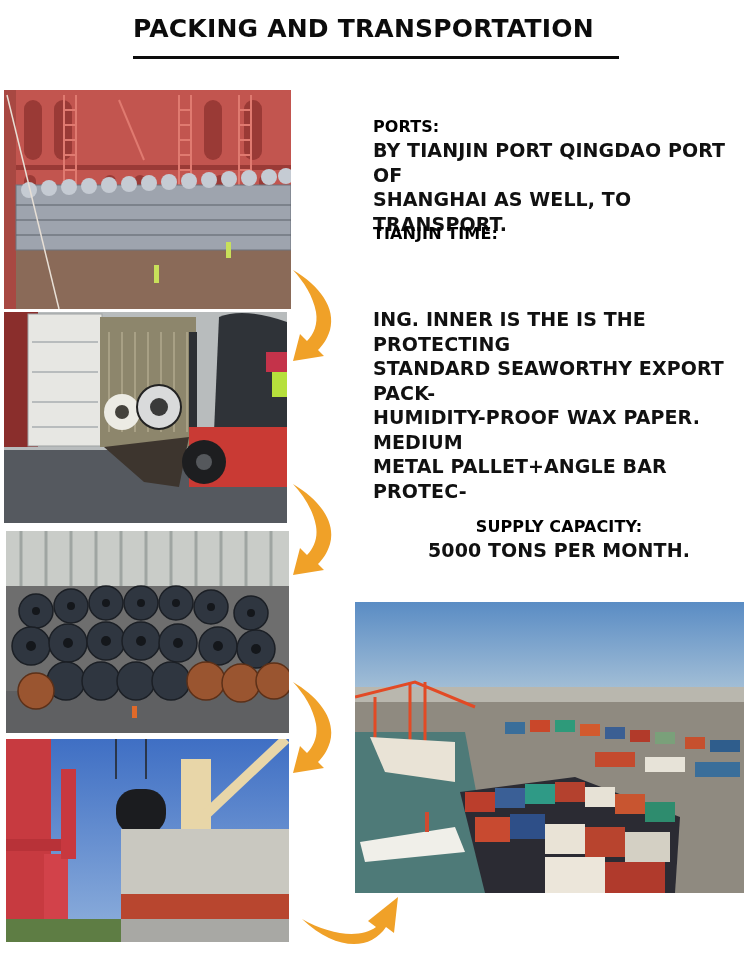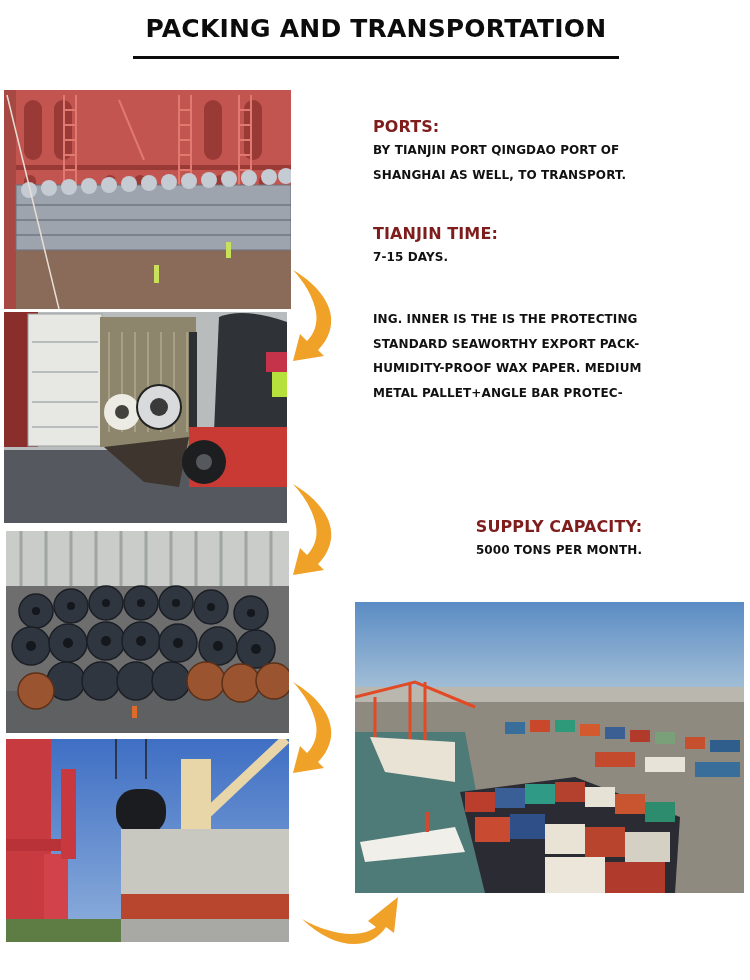--- a/index.html
+++ b/index.html
@@ -1,36 +1,36 @@
 <!DOCTYPE html>
 <html><head>
 <meta charset="utf-8">
 <style>
   * { margin: 0; padding: 0; box-sizing: border-box; }
   html, body { width: 750px; height: 980px; background: #ffffff; overflow: hidden; }
   body { position: relative; font-family: "DejaVu Sans", "Liberation Sans", sans-serif; }
 
   .title {
     position: absolute; left: 133px; top: 14px; width: 486px;
-    text-align: center; font-weight: 700; font-size: 25px; color: #0c0c0c;
+    font-weight: 700; font-size: 25px; color: #0c0c0c;
     letter-spacing: 0.2px; white-space: nowrap;
   }
   .title-rule {
     position: absolute; left: 133px; top: 56px; width: 486px; height: 3px; background: #0c0c0c;
   }
 
   .photo { position: absolute; overflow: hidden; }
   .photo svg { display: block; width: 100%; height: 100%; }
 
   .info { position: absolute; left: 373px; width: 372px; }
   .info .label {
-    font-weight: 700; font-size: 16px; color: #7f1d1d; line-height: 22px; letter-spacing: 0.1px;
+    font-weight: 700; font-size: 16px; color: #000000; line-height: 22px; letter-spacing: 0.1px;
   }
   .info .value {
-    font-weight: 700; font-size: 12px; color: #111111; line-height: 24.5px; letter-spacing: 0.1px;
+    font-weight: 700; font-size: 19px; color: #111111; line-height: 24.5px; letter-spacing: 0.1px;
   }
 
   .arrow { position: absolute; }
   .arrow svg { display: block; width: 100%; height: 100%; }
 </style>
 </head>
 <body>
 
 <div class="title">PACKING AND TRANSPORTATION</div>
 <div class="title-rule"></div>
@@ -247,21 +247,20 @@
 </div>
 
 <div class="info" style="top:116px;">
   <div class="label">PORTS:</div>
   <div class="value">BY TIANJIN PORT QINGDAO PORT OF</div>
   <div class="value">SHANGHAI AS WELL, TO TRANSPORT.</div>
 </div>
 
 <div class="info" style="top:223px;">
   <div class="label">TIANJIN TIME:</div>
-  <div class="value">7-15 DAYS.</div>
 </div>
 
 <div class="info" style="top:307px;">
   <div class="value">ING.  INNER IS THE IS THE PROTECTING</div>
   <div class="value">STANDARD SEAWORTHY EXPORT PACK-</div>
   <div class="value">HUMIDITY-PROOF WAX PAPER.  MEDIUM</div>
   <div class="value">METAL PALLET+ANGLE BAR PROTEC-</div>
 </div>
 
 <div class="info" style="top:516px;text-align:center;">

